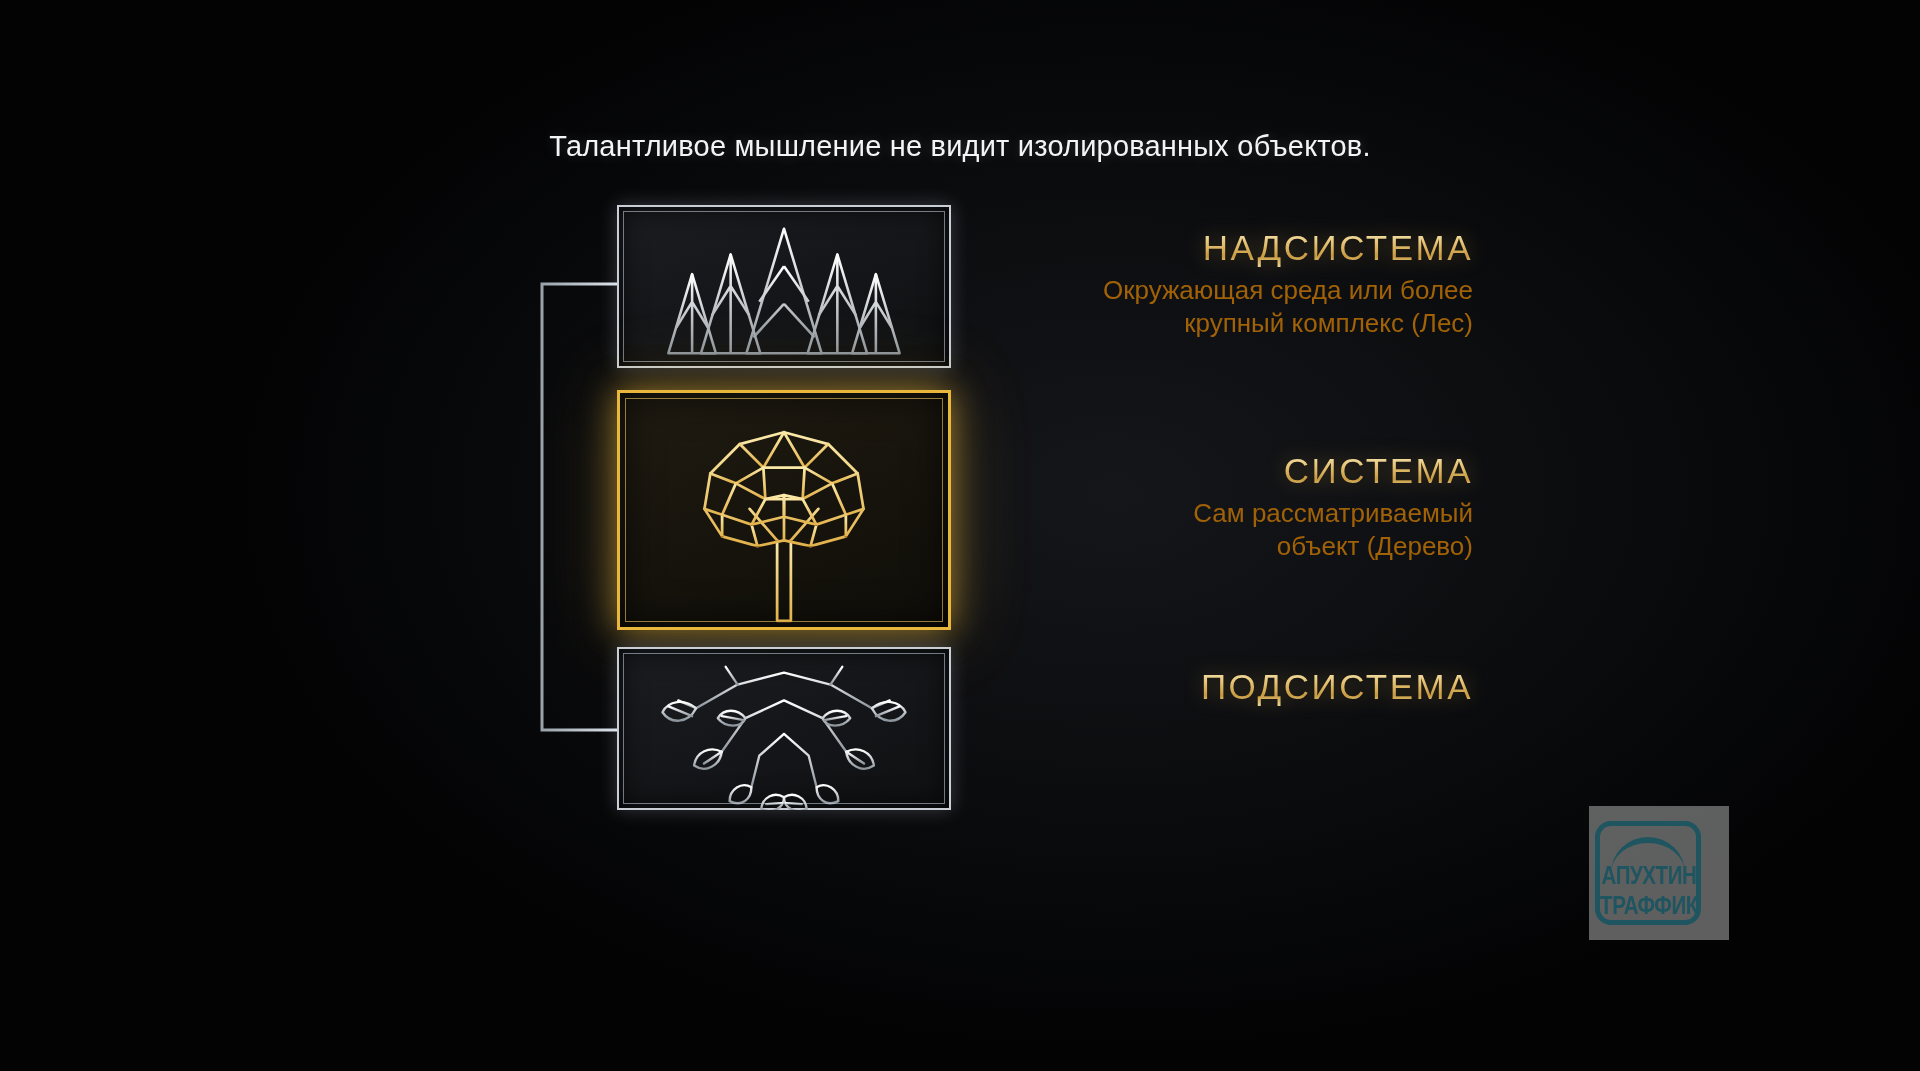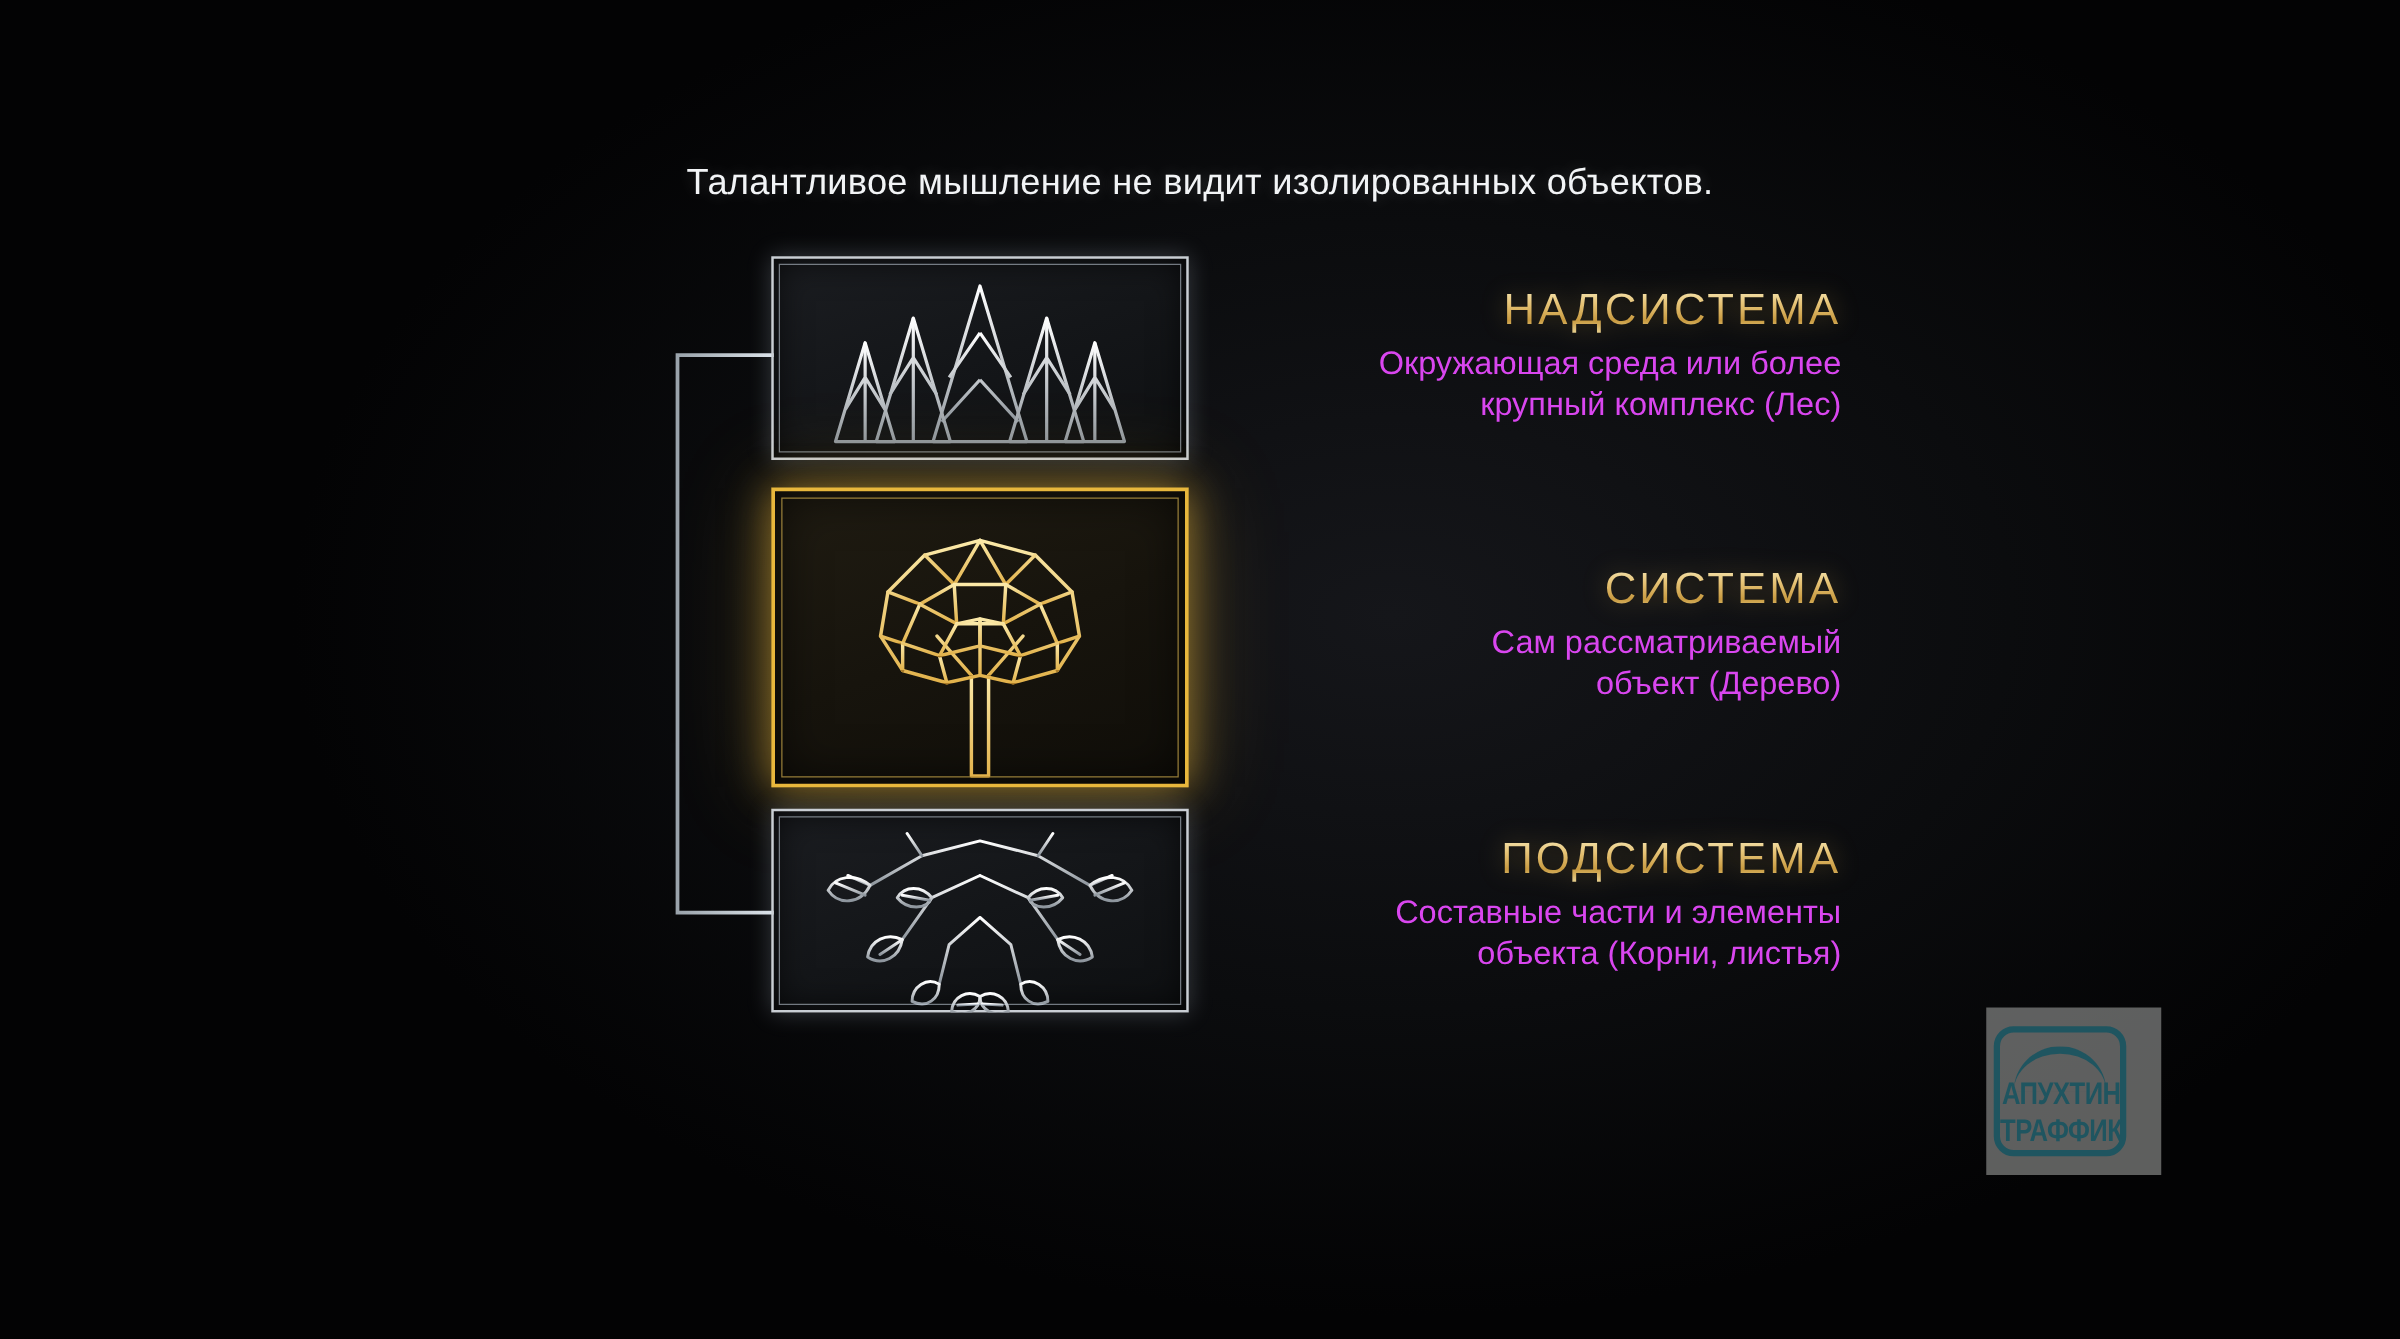--- a/index.html
+++ b/index.html
@@ -57,21 +57,21 @@
   
   .label{position:absolute;text-align:right;}
   .label .head{
     font-size:35px;letter-spacing:2.5px;line-height:1.1;
     background:linear-gradient(180deg,#f7ecc0 0%,#e7c477 35%,#c89a40 70%,#edd99c 100%);
     -webkit-background-clip:text;background-clip:text;color:transparent;
     -webkit-text-fill-color:transparent;
     filter:drop-shadow(0 0 10px rgba(220,175,75,.35));
   }
   .label .desc{
-    margin-top:6px;font-size:26px;line-height:1.28;color:#d946ef;font-weight:400;
+    margin-top:6px;font-size:26px;line-height:1.28;color:#a16207;font-weight:400;
     white-space:pre-line;
   }
 
   
   .watermark{
     position:absolute;left:1589px;top:806px;width:140px;height:134px;
     background:rgba(150,152,150,.62);
     display:flex;align-items:center;
   }
   .wm-inner{position:relative;width:120px;height:112px;}
@@ -219,22 +219,20 @@
           <path d="M104 68 L126 72"></path>
           <path d="M206 70 C214 60 228 60 234 70 C226 80 210 80 206 70 Z"></path>
           <path d="M230 68 L208 72"></path>
         </g>
       </g>
     </svg>
   </div>
 
   <div class="label" style="left:1003px;top:668px;width:470px">
     <div class="head">ПОДСИСТЕМА</div>
-    <div class="desc">Составные части и элементы
-объекта (Корни, листья)</div>
   </div>
 
   <div class="watermark">
     <div class="wm-inner">
       <div class="wm-box"></div>
       <div class="wm-arc"></div>
       <div class="wm-t1">АПУХТИН</div>
       <div class="wm-t2">ТРАФФИК</div>
     </div>
   </div>

